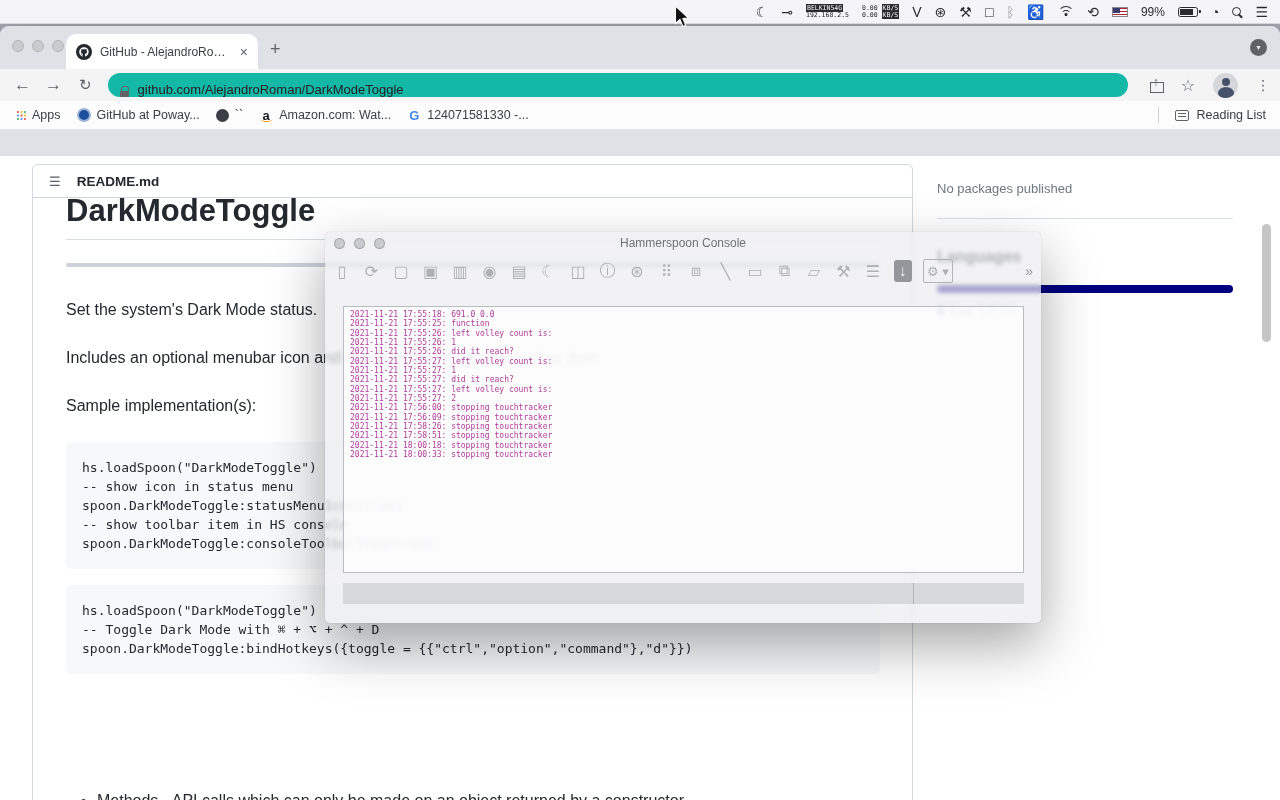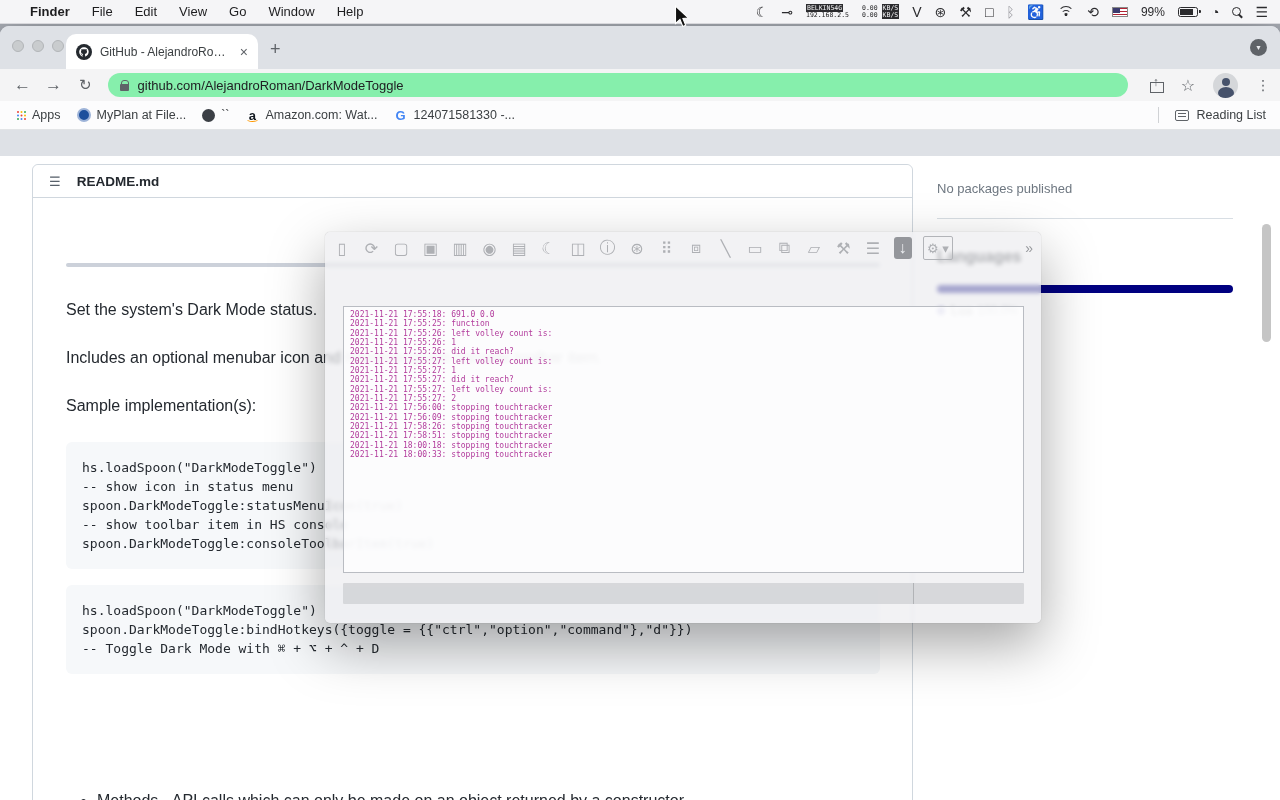--- a/index.html
+++ b/index.html
@@ -49,22 +49,22 @@
   .tab-title { font-size:12px; color:#3c4043; white-space:nowrap; overflow:hidden;
                text-overflow:ellipsis; max-width:130px; margin:0 8px; }
   .tab-close { font-size:14px; color:#5f6368; margin-left:auto; cursor:default; }
   .gh-fav { width:16px; height:16px; flex:0 0 16px; }
   .newtab-btn { position:absolute; left:270px; top:13px; font-size:18px; color:#5f6368; }
   .tabsearch-btn { position:absolute; right:13px; top:13px; width:17px; height:17px; border-radius:50%;
                    background:#5f6368; color:#e8eaed; font-size:7px; display:flex; align-items:center; justify-content:center; }
   .chrome-toolbar { height:32px; background:#f4f4f5; display:flex; align-items:center; position:relative; }
   .nav-ic { font-size:17px; color:#5f6368; margin-left:14px; }
   .nav-ic.reload { font-size:15px; margin-left:17px; }
-  .omnibox { margin-left:16px; width:1020px; height:24px; border-radius:12px; background:#86efac;
-             display:flex; align-items:center; padding:0 12px; }
+  .omnibox { margin-left:16px; width:1020px; height:24px; border-radius:12px; background:#14b8a6;
+             display:flex; align-items:flex-end; padding:0 12px; }
   .lock-icon { width:9px; height:11px; position:relative; margin-right:9px; display:inline-block; }
   .lock-icon::before { content:""; position:absolute; left:1.5px; top:0; width:6px; height:7px;
                        border:1.4px solid #5f6368; border-radius:3px 3px 0 0; }
   .lock-icon::after { content:""; position:absolute; left:0; top:4.5px; width:9px; height:6.5px;
                       background:#5f6368; border-radius:1px; }
   .url-text { font-size:13px; color:#202124; }
   .tb-right { position:absolute; right:10px; display:flex; align-items:center; gap:18px; }
   .share-icon { width:13px; height:15px; position:relative; display:inline-block; }
   .share-icon::before { content:""; position:absolute; left:0; bottom:0; width:12px; height:9px; border:1.5px solid #5f6368; }
   .share-icon::after { content:"↑"; position:absolute; left:3px; top:-3px; font-size:12px; color:#5f6368; background:transparent; }
@@ -155,29 +155,20 @@
   .hs-input::after { content:""; position:absolute; left:570px; top:0; bottom:0; width:1px; background:rgba(140,142,146,.5); }
 
   
   .cursor { position:absolute; left:674px; top:5px; z-index:999; }
 </style>
 </head>
 <body>
 
 <div class="menubar">
   <span class="apple-logo"></span>
-  <div class="menubar-items">
-      <span class="menu-item">Finder</span>
-      <span class="menu-item">File</span>
-      <span class="menu-item">Edit</span>
-      <span class="menu-item">View</span>
-      <span class="menu-item">Go</span>
-      <span class="menu-item">Window</span>
-      <span class="menu-item">Help</span>
-    </div>
   <div class="mb-status">
     <span class="mi">☾</span>
     <span class="mi">⊸</span>
     <span class="net-txt"><span class="inv">BELKIN54G</span><br><span>192.168.2.5</span></span>
     <span class="net-txt"><span>0.00</span> <span class="inv">KB/S</span><br><span>0.00</span> <span class="inv">KB/S</span></span>
     <span class="mi">V</span>
     <span class="mi">⊛</span>
     <span class="mi">⚒</span>
     <span class="mi">□</span>
     <span class="mi dim">ᛒ</span>
@@ -229,21 +220,21 @@
     </div>
   </div>
   <div class="bookmarks">
     <div style="display:flex;align-items:flex-start;">
         <div class="bm">
         <span class="bm-ico ico-apps"></span>
         <span class="bm-label">Apps</span>
       </div>
         <div class="bm">
         <span class="bm-ico ico-myplan"></span>
-        <span class="bm-label">MyPlan at File...</span>
+        <span class="bm-label">GitHub at Poway...</span>
       </div>
         <div class="bm">
         <span class="bm-ico ico-globe"></span>
         <span class="bm-label">``</span>
       </div>
         <div class="bm">
         <span class="bm-ico ico-amazon">a</span>
         <span class="bm-label">Amazon.com: Wat...</span>
       </div>
         <div class="bm">
@@ -257,26 +248,27 @@
       <span>Reading List</span>
     </div>
   </div>
 
   <div class="github-page">
     <div class="readme-box">
       <div class="readme-header">
         <span class="toc-icon">☰</span>
         <span class="readme-title">README.md</span>
       </div>
+      <h1 class="gh-h1">DarkModeToggle</h1>
       <div class="gh-hr"></div>
       <p class="gh-p p1">Set the system's Dark Mode status.</p>
       <p class="gh-p p2">Includes an optional menubar icon and Hammerspoon console toolbar item.</p>
       <p class="gh-p p3">Sample implementation(s):</p>
       <div class="code-block code1"><div class="code-line">hs.loadSpoon("DarkModeToggle")</div><div class="code-line">-- show icon in status menu</div><div class="code-line">spoon.DarkModeToggle:statusMenuIcon(true)</div><div class="code-line">-- show toolbar item in HS console</div><div class="code-line">spoon.DarkModeToggle:consoleToolbarItem(true)</div></div>
-      <div class="code-block code2"><div class="code-line">hs.loadSpoon("DarkModeToggle")</div><div class="code-line">spoon.DarkModeToggle:bindHotkeys({toggle = {{"ctrl","option","command"},"d"}})</div><div class="code-line">-- Toggle Dark Mode with ⌘ + ⌥ + ^ + D</div></div>
+      <div class="code-block code2"><div class="code-line">hs.loadSpoon("DarkModeToggle")</div><div class="code-line">-- Toggle Dark Mode with ⌘ + ⌥ + ^ + D</div><div class="code-line">spoon.DarkModeToggle:bindHotkeys({toggle = {{"ctrl","option","command"},"d"}})</div></div>
       <ul class="gh-ul">
         <li>Methods - API calls which can only be made on an object returned by a constructor</li>
 
       </ul>
     </div>
     <div class="sidebar">
       <div class="sb-muted">No packages published</div>
       <div class="sb-divider"></div>
       <div class="sb-h">Languages</div>
       <div class="lang-bar" style="background: rgb(0, 0, 128);"></div>
@@ -284,20 +276,26 @@
         <span class="lang-dot" style="background: rgb(0, 0, 128);"></span>
         <span class="lang-name">Lua</span>
         <span class="lang-pct">100.0%</span>
       </div>
     </div>
     <div class="page-scrollbar"></div>
   </div>
 </div>
 
 <div class="hs-window">
+  <div class="hs-titlebar">
+    <span class="hs-light hl1"></span>
+    <span class="hs-light hl2"></span>
+    <span class="hs-light hl3"></span>
+    <div class="hs-title">Hammerspoon Console</div>
+  </div>
   <div class="hs-toolbar">
     <span style="display:flex;align-items:center;gap:11.5px;">
         <span class="tb-icon">▯</span>
         <span class="tb-icon">⟳</span>
         <span class="tb-icon">▢</span>
         <span class="tb-icon">▣</span>
         <span class="tb-icon">▥</span>
         <span class="tb-icon">◉</span>
         <span class="tb-icon">▤</span>
         <span class="tb-icon">☾</span>

